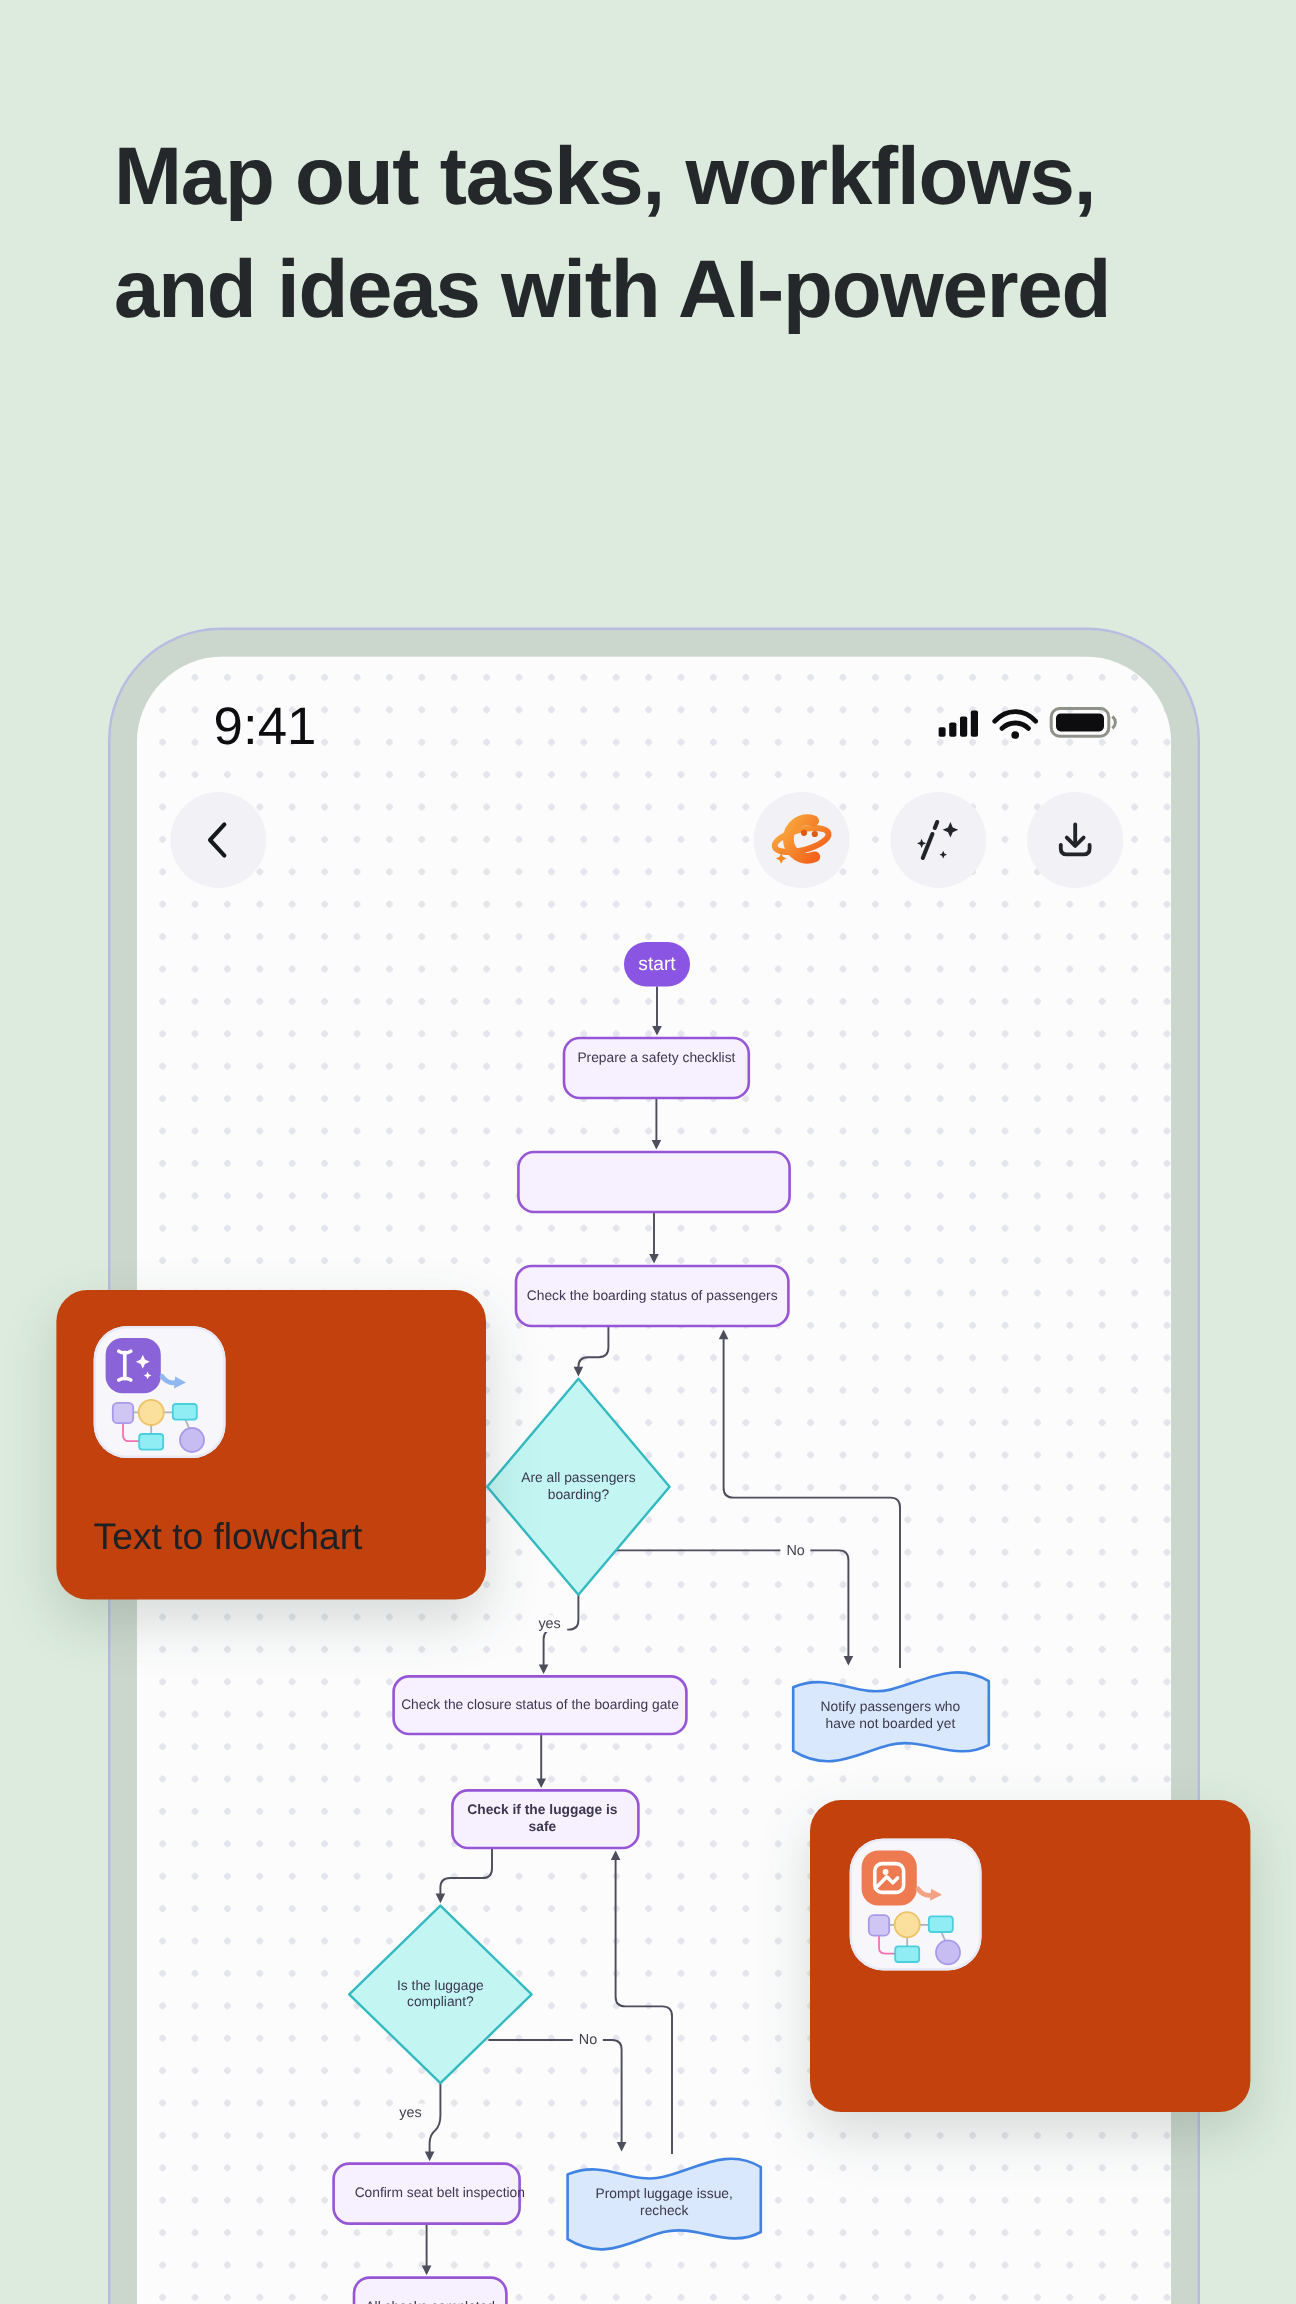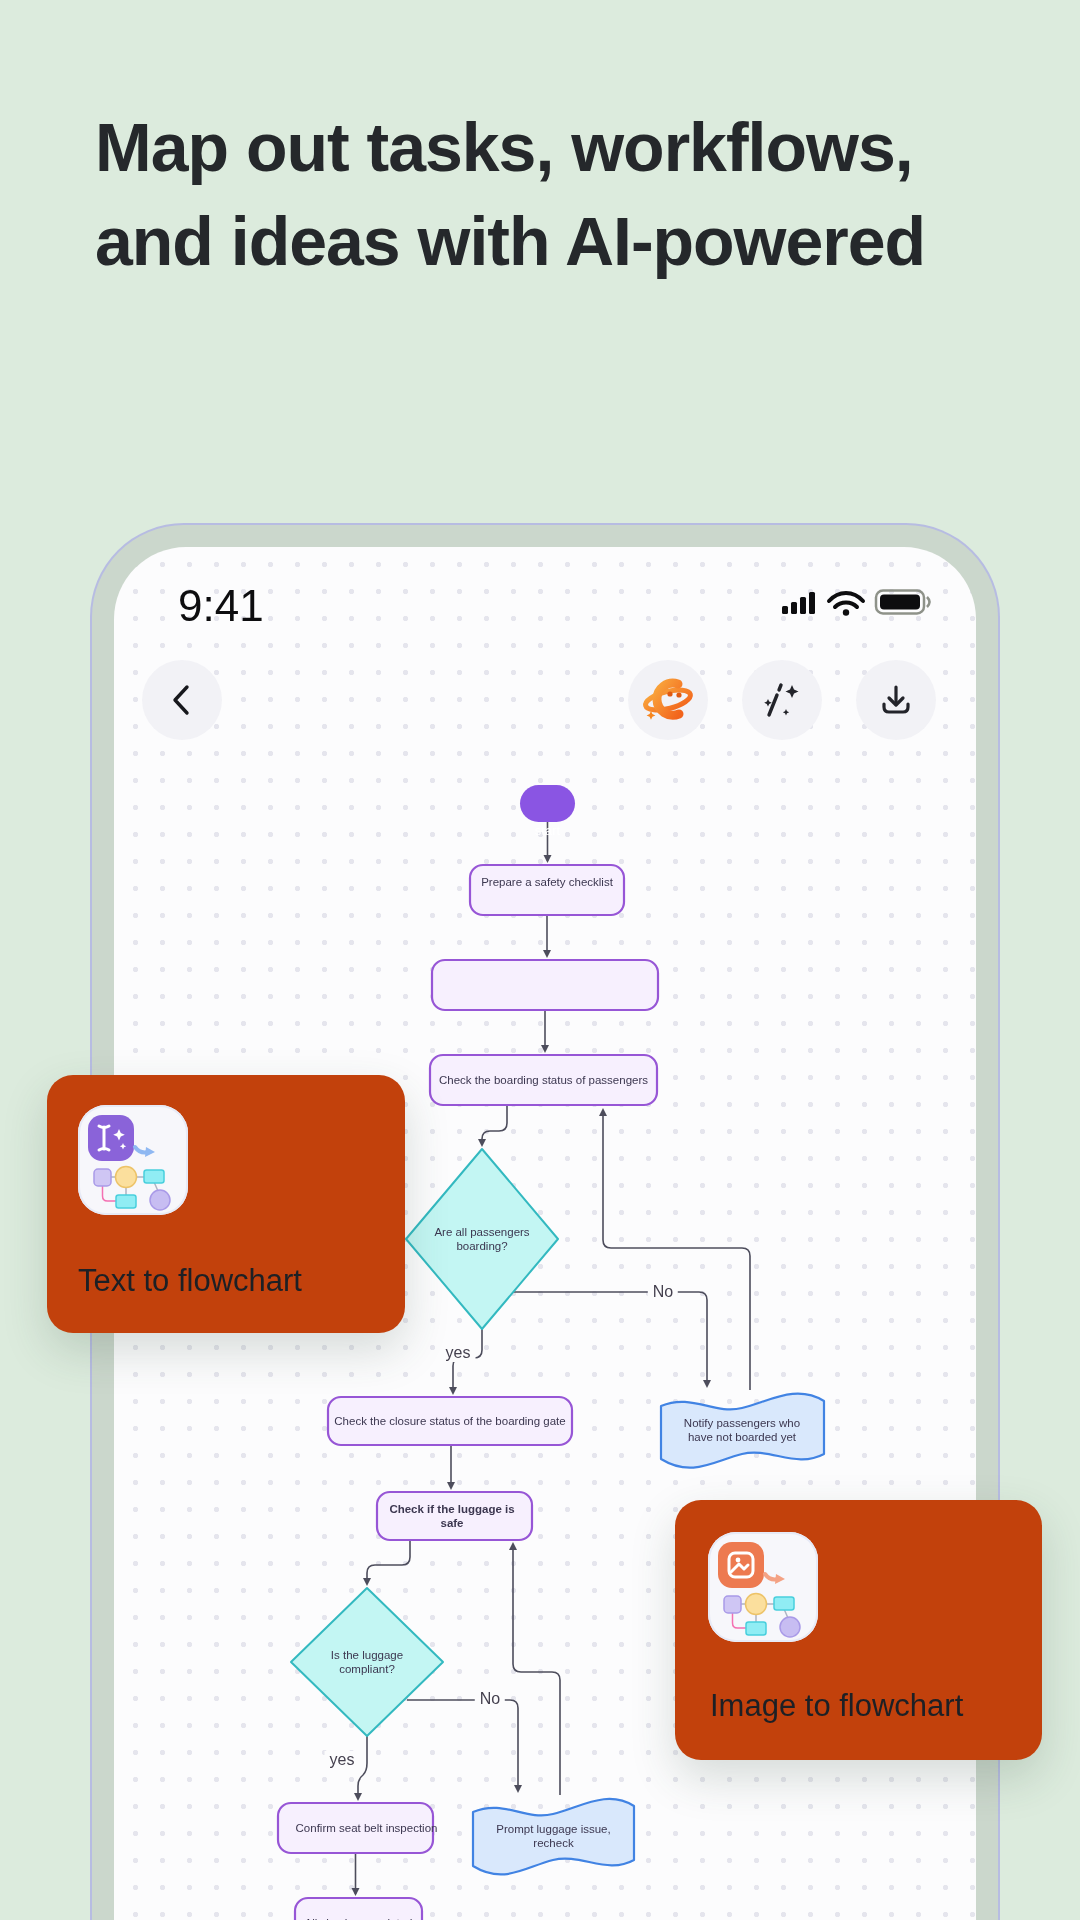--- a/index.html
+++ b/index.html
@@ -36,24 +36,24 @@
     background:#f2f2f6;display:flex;align-items:center;justify-content:center;
   }
   
   .fc-svg{position:absolute;left:0;top:0;}
   .fc-label{
     position:absolute;display:flex;align-items:center;justify-content:center;
     text-align:center;font-size:11.5px;color:#3c3750;line-height:1.25;
     pointer-events:none;
   }
   .pre{white-space:pre-line;}
-  .fc-start-label{color:#ffffff;font-size:13px;margin-top:28px;}
+  .fc-start-label{color:#ffffff;font-size:16px;}
   .edge-label{
     position:absolute;transform:translate(-50%,-50%);
-    background:#fcfcfd;padding:0 5px;font-size:16px;color:#45414f;
+    background:#fcfcfd;padding:0 5px;font-size:12px;color:#45414f;
   }
   
   .card{
     position:absolute;background:#c2410c;border-radius:26px;
     box-shadow:0 18px 45px rgba(45,70,55,.18);
   }
   .tile{
     position:absolute;width:110px;height:110px;border-radius:28px;
     background:#f7f7fb;box-shadow:inset 0 0 0 2px #e7eaf6;
   }
@@ -248,14 +248,13 @@
         <line x1="76" y1="77" x2="80" y2="86" stroke="#aeb3c2"></line>
         <path d="M24.5,81 V91 Q24.5,96 29.5,96 H38" stroke="#f470b2" fill="none"></path>
         <rect x="16" y="64" width="17" height="17" rx="4" fill="#cfc6f4" stroke="#a99ae8"></rect>
         <circle cx="48" cy="72" r="10.5" fill="#fbdf9d" stroke="#edc368"></circle>
         <rect x="66" y="65" width="20" height="13" rx="2.5" fill="#90edf4" stroke="#49cfdd"></rect>
         <rect x="38" y="90" width="20" height="13" rx="2.5" fill="#90edf4" stroke="#49cfdd"></rect>
         <circle cx="82" cy="95" r="10" fill="#c7bdf2" stroke="#a99ae8"></circle>
       </g>
     </svg>
   </div>
-  <div class="card-label" style="left:35px;top:188px;">Image to flowchart</div>
 </div>
 
 </body></html>

